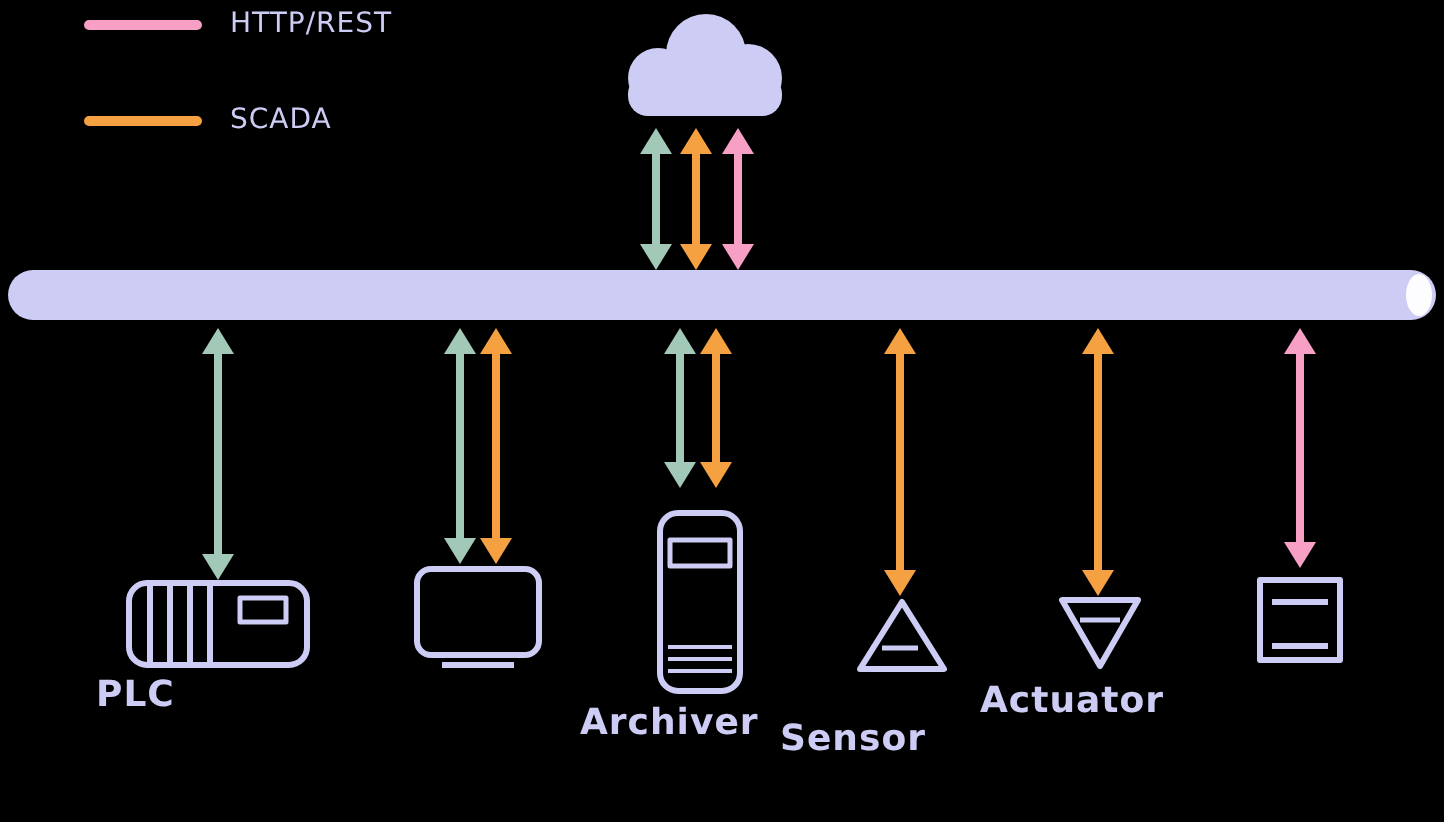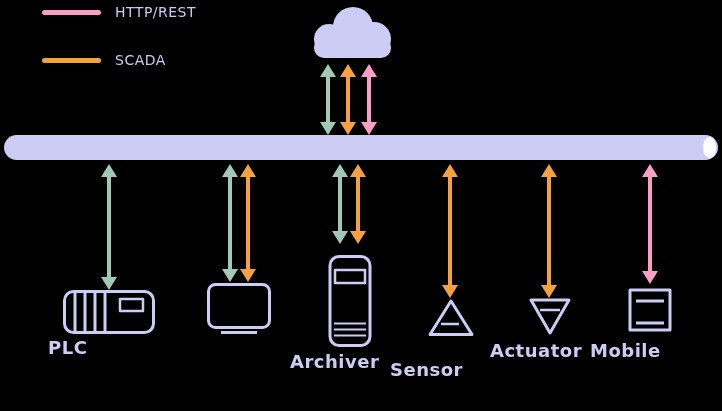--- a/index.html
+++ b/index.html
@@ -181,15 +181,14 @@
 
   <div class="icon" style="left:628px;top:288px;">
     <svg width="44" height="44" viewBox="0 0 44 44">
       <g class="stroke">
         <rect x="2" y="2" width="40" height="40"></rect>
         <line x1="8" y1="13" x2="36" y2="13"></line>
         <line x1="8" y1="35" x2="36" y2="35"></line>
       </g>
     </svg>
   </div>
-  <div class="node-label" style="left:590px;top:340px;">Mobile</div>
 
 </div>
 
 </body></html>

